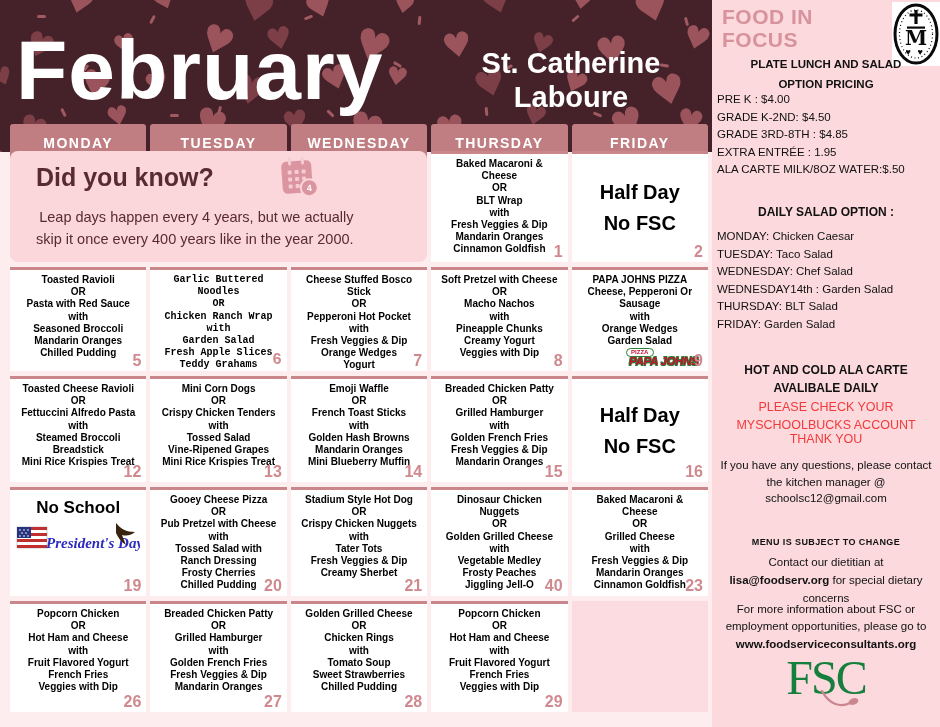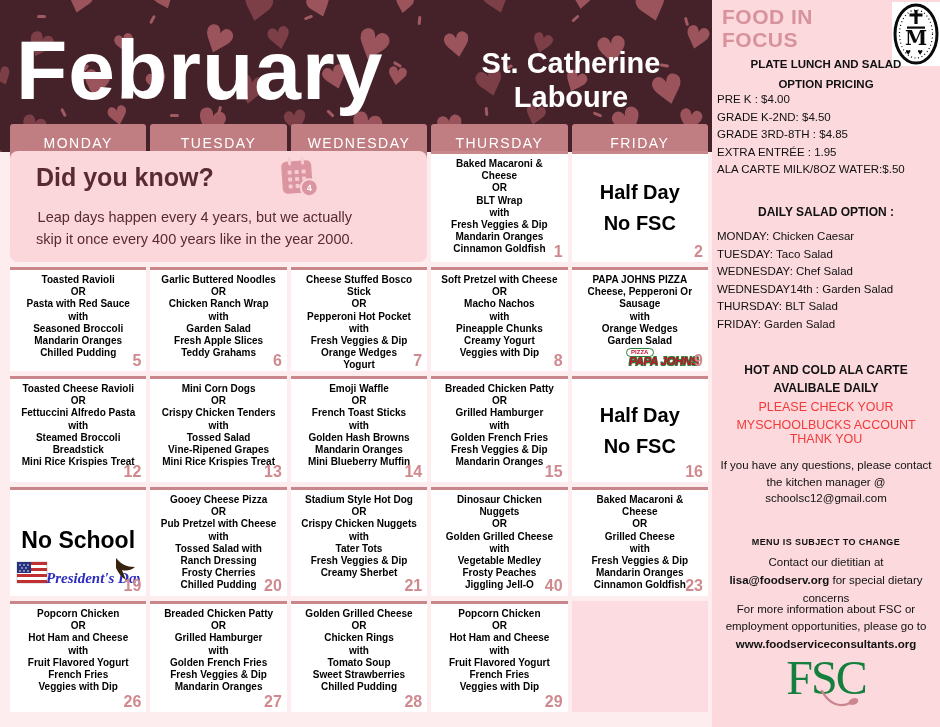--- a/index.html
+++ b/index.html
@@ -7,40 +7,40 @@
 
   
   .hearts-header{position:absolute;left:0;top:0;width:712px;height:152px;background:#45222a;overflow:hidden;}
   .heart{position:absolute;font-family:"DejaVu Sans",sans-serif;line-height:1;user-select:none;}
   .dash{position:absolute;width:9px;height:3px;border-radius:2px;background:#a15a61;}
   .month-title{position:absolute;left:16px;top:28px;font-size:84px;font-weight:800;color:#fff;letter-spacing:1px;line-height:1;}
   .school-name{position:absolute;left:430px;top:46px;width:282px;text-align:center;color:#fff;font-weight:700;font-size:29px;line-height:1.18;}
 
   
   .day-headers{position:absolute;left:10px;top:124px;width:698px;display:grid;grid-template-columns:repeat(5,1fr);column-gap:4px;}
-  .day-header{height:37px;background:#c17e82;color:#fff;display:flex;align-items:center;justify-content:center;font-size:14px;font-weight:400;letter-spacing:1.5px;border-radius:3px 3px 0 0;}
+  .day-header{height:37px;background:#c17e82;color:#fff;display:flex;align-items:center;justify-content:center;font-size:14px;font-weight:700;letter-spacing:1.5px;border-radius:3px 3px 0 0;}
 
   
   .calendar{position:absolute;left:10px;top:151px;width:698px;display:grid;grid-template-columns:repeat(5,1fr);grid-template-rows:111px 104px 106px 109px 111px;gap:5px 4px;}
   .cell{position:relative;background:#fff;border-top:3px solid #c9878b;text-align:center;font-size:10px;font-weight:700;line-height:1.22;padding-top:4px;color:#000;}
   .cell .daynum{position:absolute;right:5px;bottom:0;font-size:16px;font-weight:700;color:#d0898e;}
   .cell.big{display:flex;align-items:center;justify-content:center;padding-top:0;}
   .cell.big .lines{font-size:20px;line-height:1.55;}
   .cell.empty{background:#fcdce0;border-top:none;}
-  .cell.noschool .lines{font-size:23px;margin-top:32px;}
+  .cell.noschool .lines{font-size:17px;margin-top:4px;}
   .presidents{margin-top:2px;}
 
   
   .pj{display:inline-block;margin-top:1px;line-height:1;}
   .pj-pizza{display:block;margin:0 auto;width:26px;font-size:6px;font-weight:700;color:#c41230;border:1px solid #2e7d32;border-radius:6px;background:#fff;line-height:7px;position:relative;z-index:1;}
   .pj-name{display:block;font-size:11.5px;font-weight:800;font-style:italic;color:#c41230;letter-spacing:-0.3px;margin-top:-1px;
     text-shadow:0.6px 0.6px 0 #2e7d32,-0.6px -0.6px 0 #2e7d32,0.6px -0.6px 0 #2e7d32,-0.6px 0.6px 0 #2e7d32;padding-left:48px;}
 
   
-  .dyk{grid-column:1 / span 3;grid-row:1;background:#fbd6da;border-radius:8px;position:relative;text-align:center;color:#572b31;}
+  .dyk{grid-column:1 / span 3;grid-row:1;background:#fbd6da;border-radius:8px;position:relative;text-align:right;color:#572b31;}
   .dyk-title{position:absolute;left:26px;top:12px;font-size:25px;font-weight:800;}
   .dyk-text{position:absolute;left:26px;top:56px;font-size:14.5px;line-height:1.5;font-weight:500;}
   .cal-ico{position:absolute;left:272px;top:10px;width:30px;height:32px;background:#db95a0;border-radius:5px;transform:rotate(-4deg);}
   .cal-tab{position:absolute;top:-4px;width:3px;height:8px;background:#f6ccd2;border-radius:2px;}
   .cal-tab.t1{left:7px;}.cal-tab.t2{left:20px;}
   .cal-dots{position:absolute;left:6px;top:9px;width:4px;height:4px;background:#f6ccd2;border-radius:1px;
     box-shadow:7px 0 #f6ccd2,14px 0 #f6ccd2,0 7px #f6ccd2,7px 7px #f6ccd2,14px 7px #f6ccd2,0 14px #f6ccd2,7px 14px #f6ccd2;}
   .cal-badge{position:absolute;right:-6px;bottom:-5px;width:15px;height:15px;border-radius:50%;background:#db95a0;border:2px solid #fbd6da;color:#fff;font-size:9px;font-weight:700;display:flex;align-items:center;justify-content:center;}
 
   
@@ -189,21 +189,21 @@
           <div>Toasted Ravioli</div>
           <div>OR</div>
           <div>Pasta with Red Sauce</div>
           <div>with</div>
           <div>Seasoned Broccoli</div>
           <div>Mandarin Oranges</div>
           <div>Chilled Pudding</div>
         </div>
         <span class="daynum">5</span>
       </div>
-      <div class="cell menu" style="grid-area: 2 / 2;">
+      <div class="cell menu" style="grid-area: 2 / 2; font-family: Liberation Mono, monospace;">
         <div class="lines">
           <div>Garlic Buttered Noodles</div>
           <div>OR</div>
           <div>Chicken Ranch Wrap</div>
           <div>with</div>
           <div>Garden Salad</div>
           <div>Fresh Apple Slices</div>
           <div>Teddy Grahams</div>
         </div>
         <span class="daynum">6</span>

